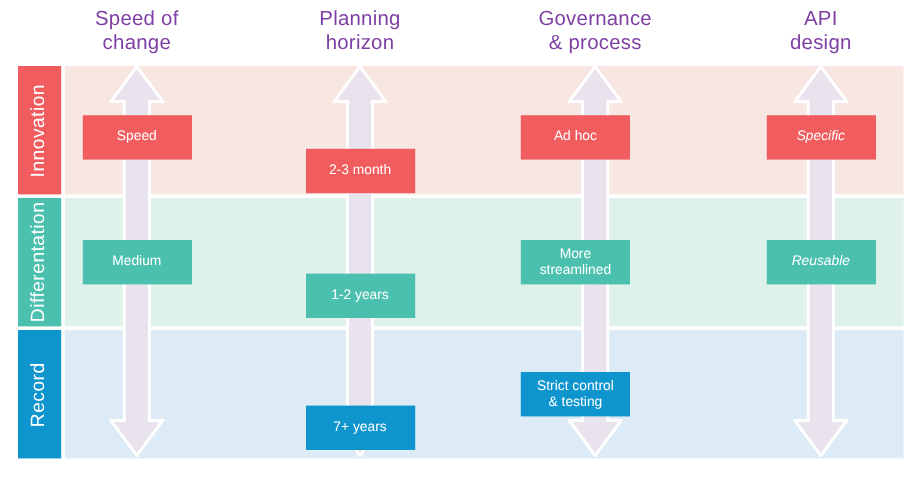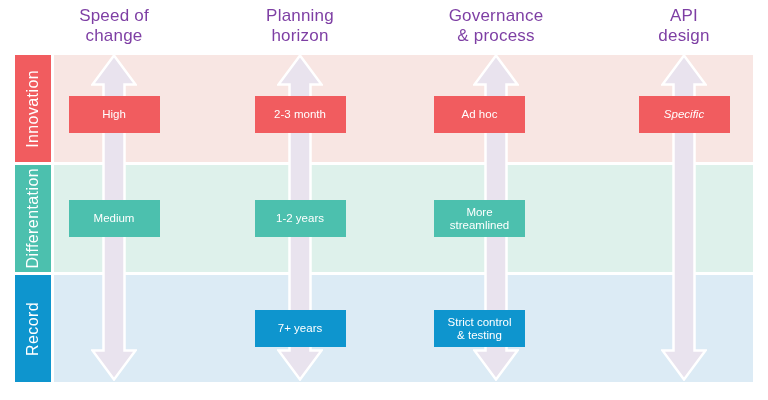--- a/index.html
+++ b/index.html
@@ -34,21 +34,21 @@
   }
   .cell{
     position:absolute;width:91px;height:37px;
     display:flex;align-items:center;justify-content:center;text-align:center;
     color:var(--cell-text);font-size:11.5px;line-height:13px;white-space:pre-line;
   }
   .cell.r0{background:var(--innovation);}
   .cell.r1{background:var(--differentiation);}
   .cell.r2{background:var(--record);}
   .row0{top:96px;} .row1{top:200px;} .row2{top:310px;}
-  .colA{left:68.5px;} .colB{left:254.5px;} .colC{left:434px;} .colD{left:638.5px;font-style:italic;}
+  .colA{left:68.5px;} .colB{left:254.5px;margin-top:28px;} .colC{left:434px;} .colD{left:638.5px;font-style:italic;}
 </style>
 </head>
 <body>
 
 <div class="canvas">
 
   <div class="col-header" style="left:24px">Speed of
 change</div>
   <div class="col-header" style="left:210px">Planning
 horizon</div>
@@ -77,27 +77,28 @@
   <svg class="arrow" style="left:277px" viewBox="0 0 46 327">
     <polygon points="23,1.5 44.5,30.5 33.5,30.5 33.5,296.5 44.5,296.5 23,325.5 1.5,296.5 12.5,296.5 12.5,30.5 1.5,30.5"></polygon>
   </svg>
   <svg class="arrow" style="left:473px" viewBox="0 0 46 327">
     <polygon points="23,1.5 44.5,30.5 33.5,30.5 33.5,296.5 44.5,296.5 23,325.5 1.5,296.5 12.5,296.5 12.5,30.5 1.5,30.5"></polygon>
   </svg>
   <svg class="arrow" style="left:661px" viewBox="0 0 46 327">
     <polygon points="23,1.5 44.5,30.5 33.5,30.5 33.5,296.5 44.5,296.5 23,325.5 1.5,296.5 12.5,296.5 12.5,30.5 1.5,30.5"></polygon>
   </svg>
 
-  <div class="cell r0 row0 colA">High</div>
+  <div class="cell r0 row0 colA">Speed</div>
   <div class="cell r0 row0 colB">2-3 month</div>
   <div class="cell r0 row0 colC">Ad hoc</div>
   <div class="cell r0 row0 colD">Specific</div>
 
   <div class="cell r1 row1 colA">Medium</div>
   <div class="cell r1 row1 colB">1-2 years</div>
   <div class="cell r1 row1 colC">More
 streamlined</div>
+  <div class="cell r1 row1 colD">Reusable</div>
 
   <div class="cell r2 row2 colB">7+ years</div>
   <div class="cell r2 row2 colC">Strict control
 &amp; testing</div>
 
 </div>
 
 </body></html>

